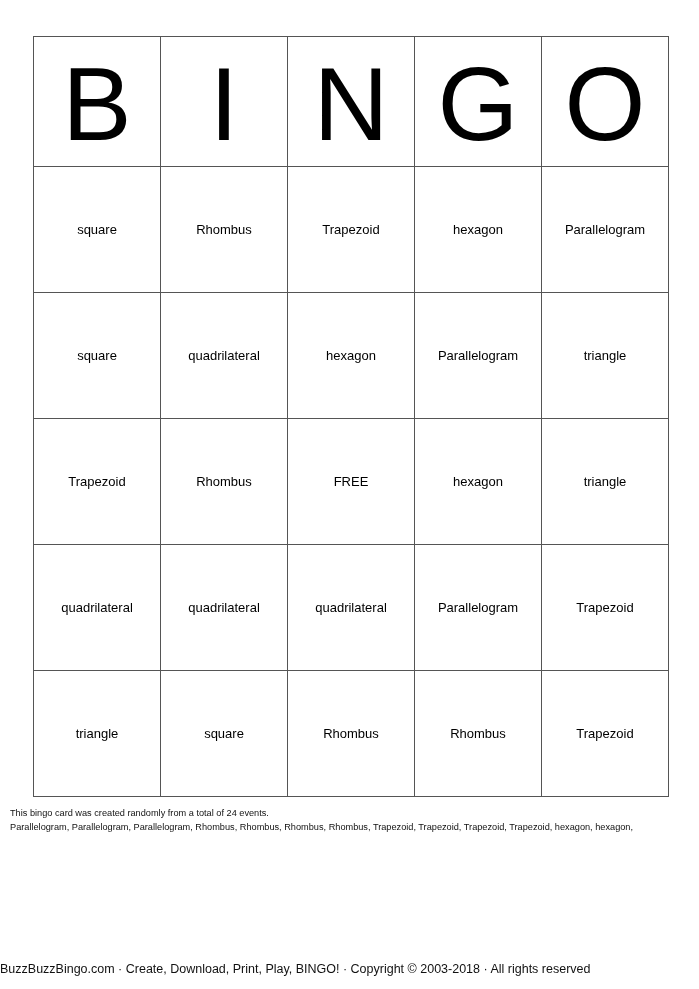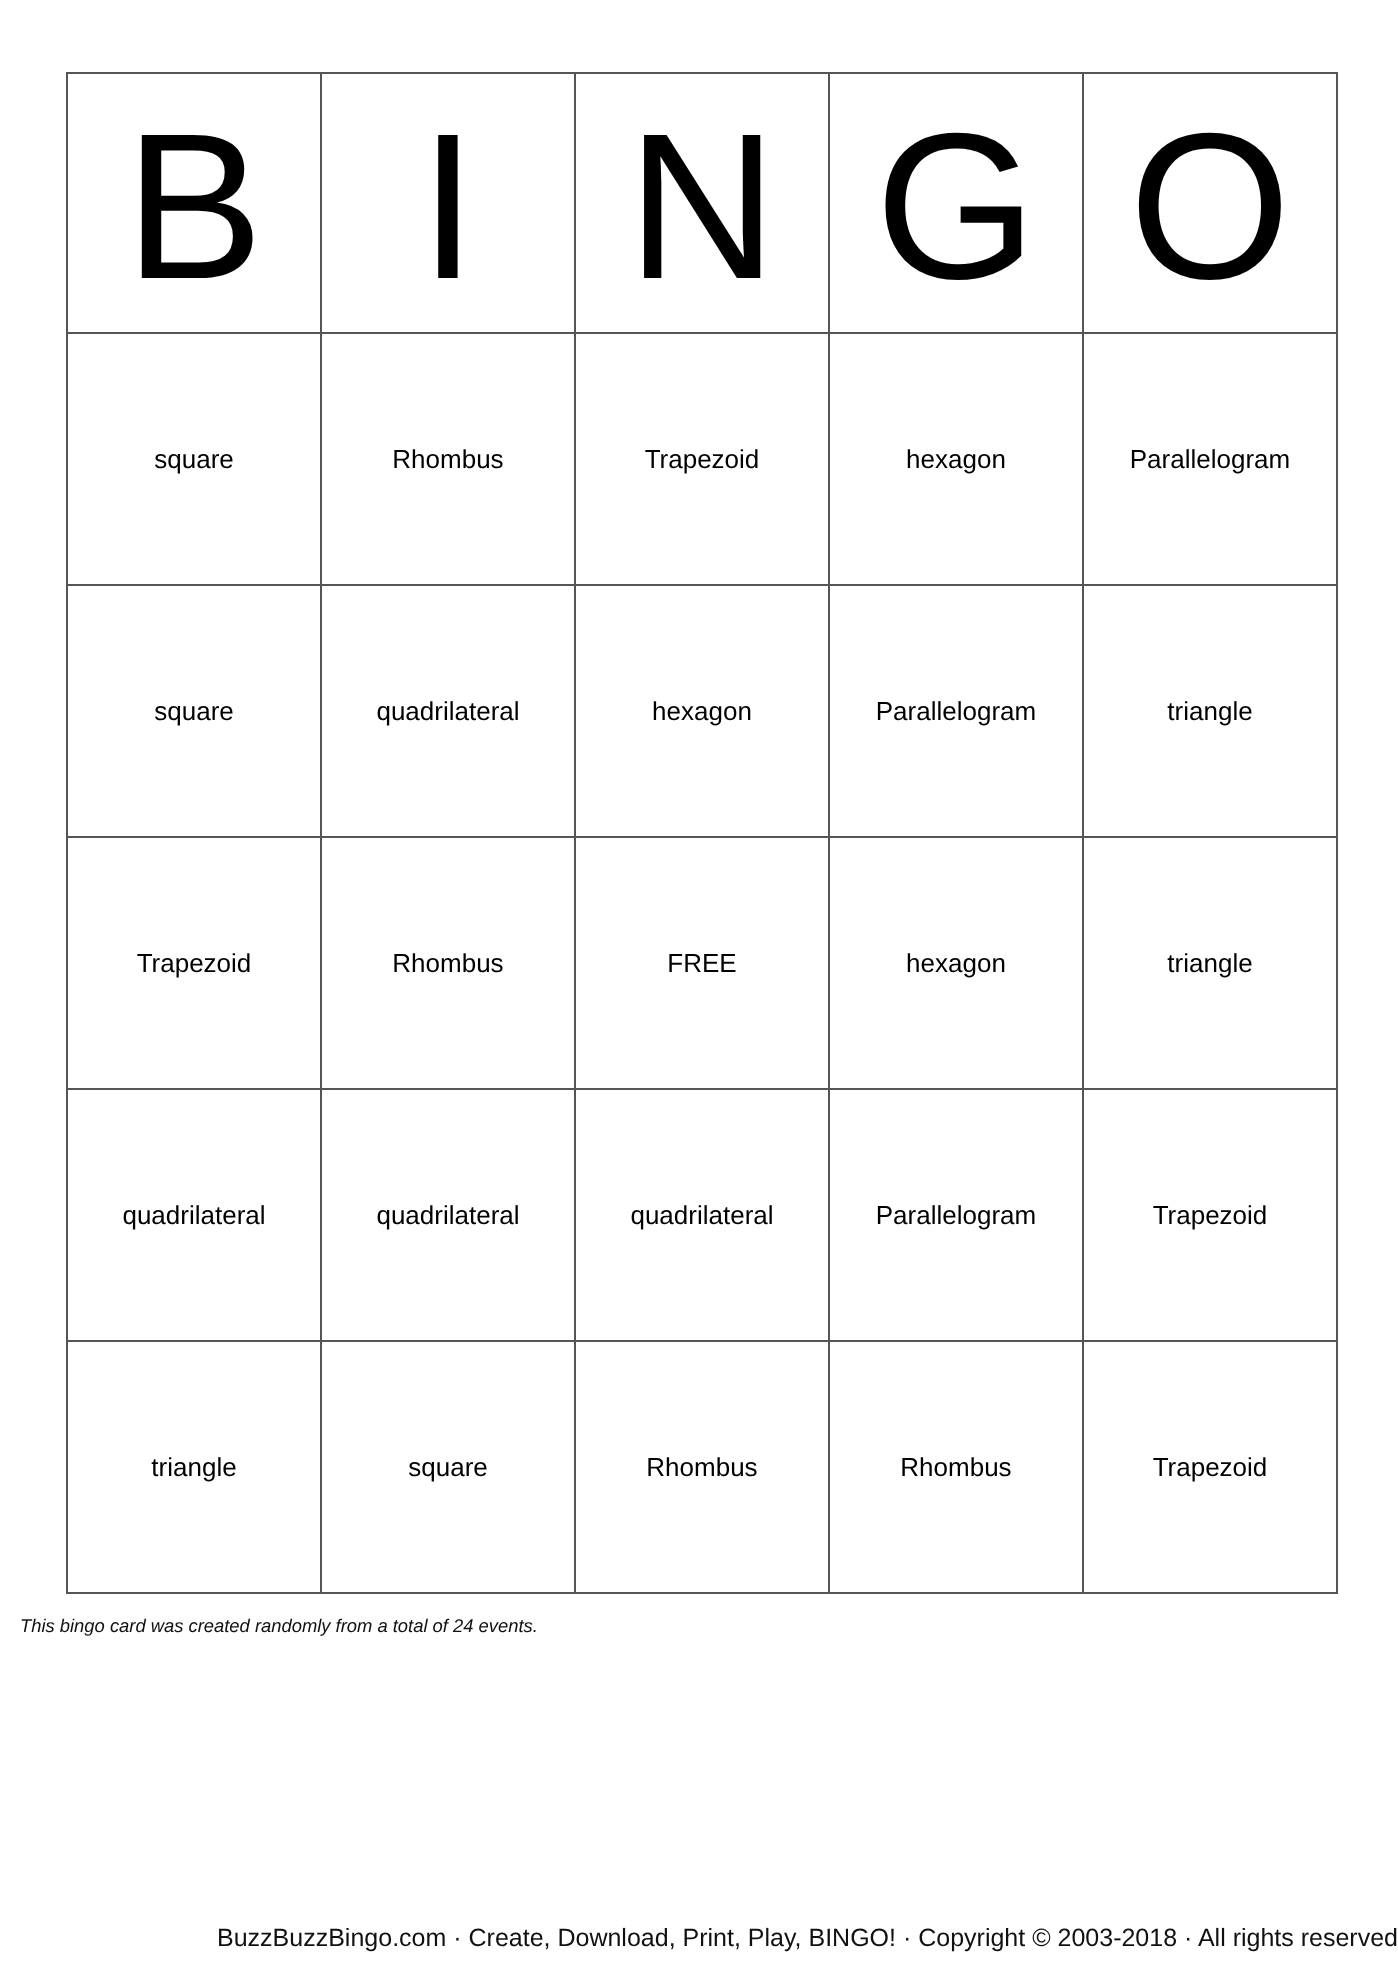--- a/index.html
+++ b/index.html
@@ -11,25 +11,25 @@
   }
   .card td {
     border: 1px solid #555;
     text-align: center; vertical-align: middle;
     width: 126px; height: 125px; padding: 0;
     font-size: 13px; white-space: nowrap; overflow: hidden;
   }
   .card td.hdr { font-size: 104px; line-height: 1; padding-top: 4px; }
   .note {
     position: absolute; left: 10px; top: 806px; width: 680px;
-    font-size: 9.2px; line-height: 14px; color: #111; font-style: italic;
+    font-size: 9.2px; line-height: 14px; color: #111;
   }
   .footer {
     position: absolute; left: 0; top: 962px; width: 699px;
-    text-align: right; font-size: 12.5px; color: #111;
+    text-align: left; font-size: 12.5px; color: #111;
   }
 </style>
 </head>
 <body>
 
 <table class="card">
   <tbody>
       <tr>
     <td class="hdr">B</td>
     <td class="hdr">I</td>
@@ -70,15 +70,16 @@
     <td>square</td>
     <td>Rhombus</td>
     <td>Rhombus</td>
     <td>Trapezoid</td>
   </tr>
 </tbody>
   </table>
 
 <div class="note">
   <div>This bingo card was created randomly from a total of 24 events.</div>
+  <div>Parallelogram, Parallelogram, Parallelogram, Rhombus, Rhombus, Rhombus, Rhombus, Trapezoid, Trapezoid, Trapezoid, Trapezoid, hexagon, hexagon,</div>
 </div>
 
 <div class="footer">BuzzBuzzBingo.com · Create, Download, Print, Play, BINGO! · Copyright © 2003-2018 · All rights reserved</div>
 
 </body></html>

